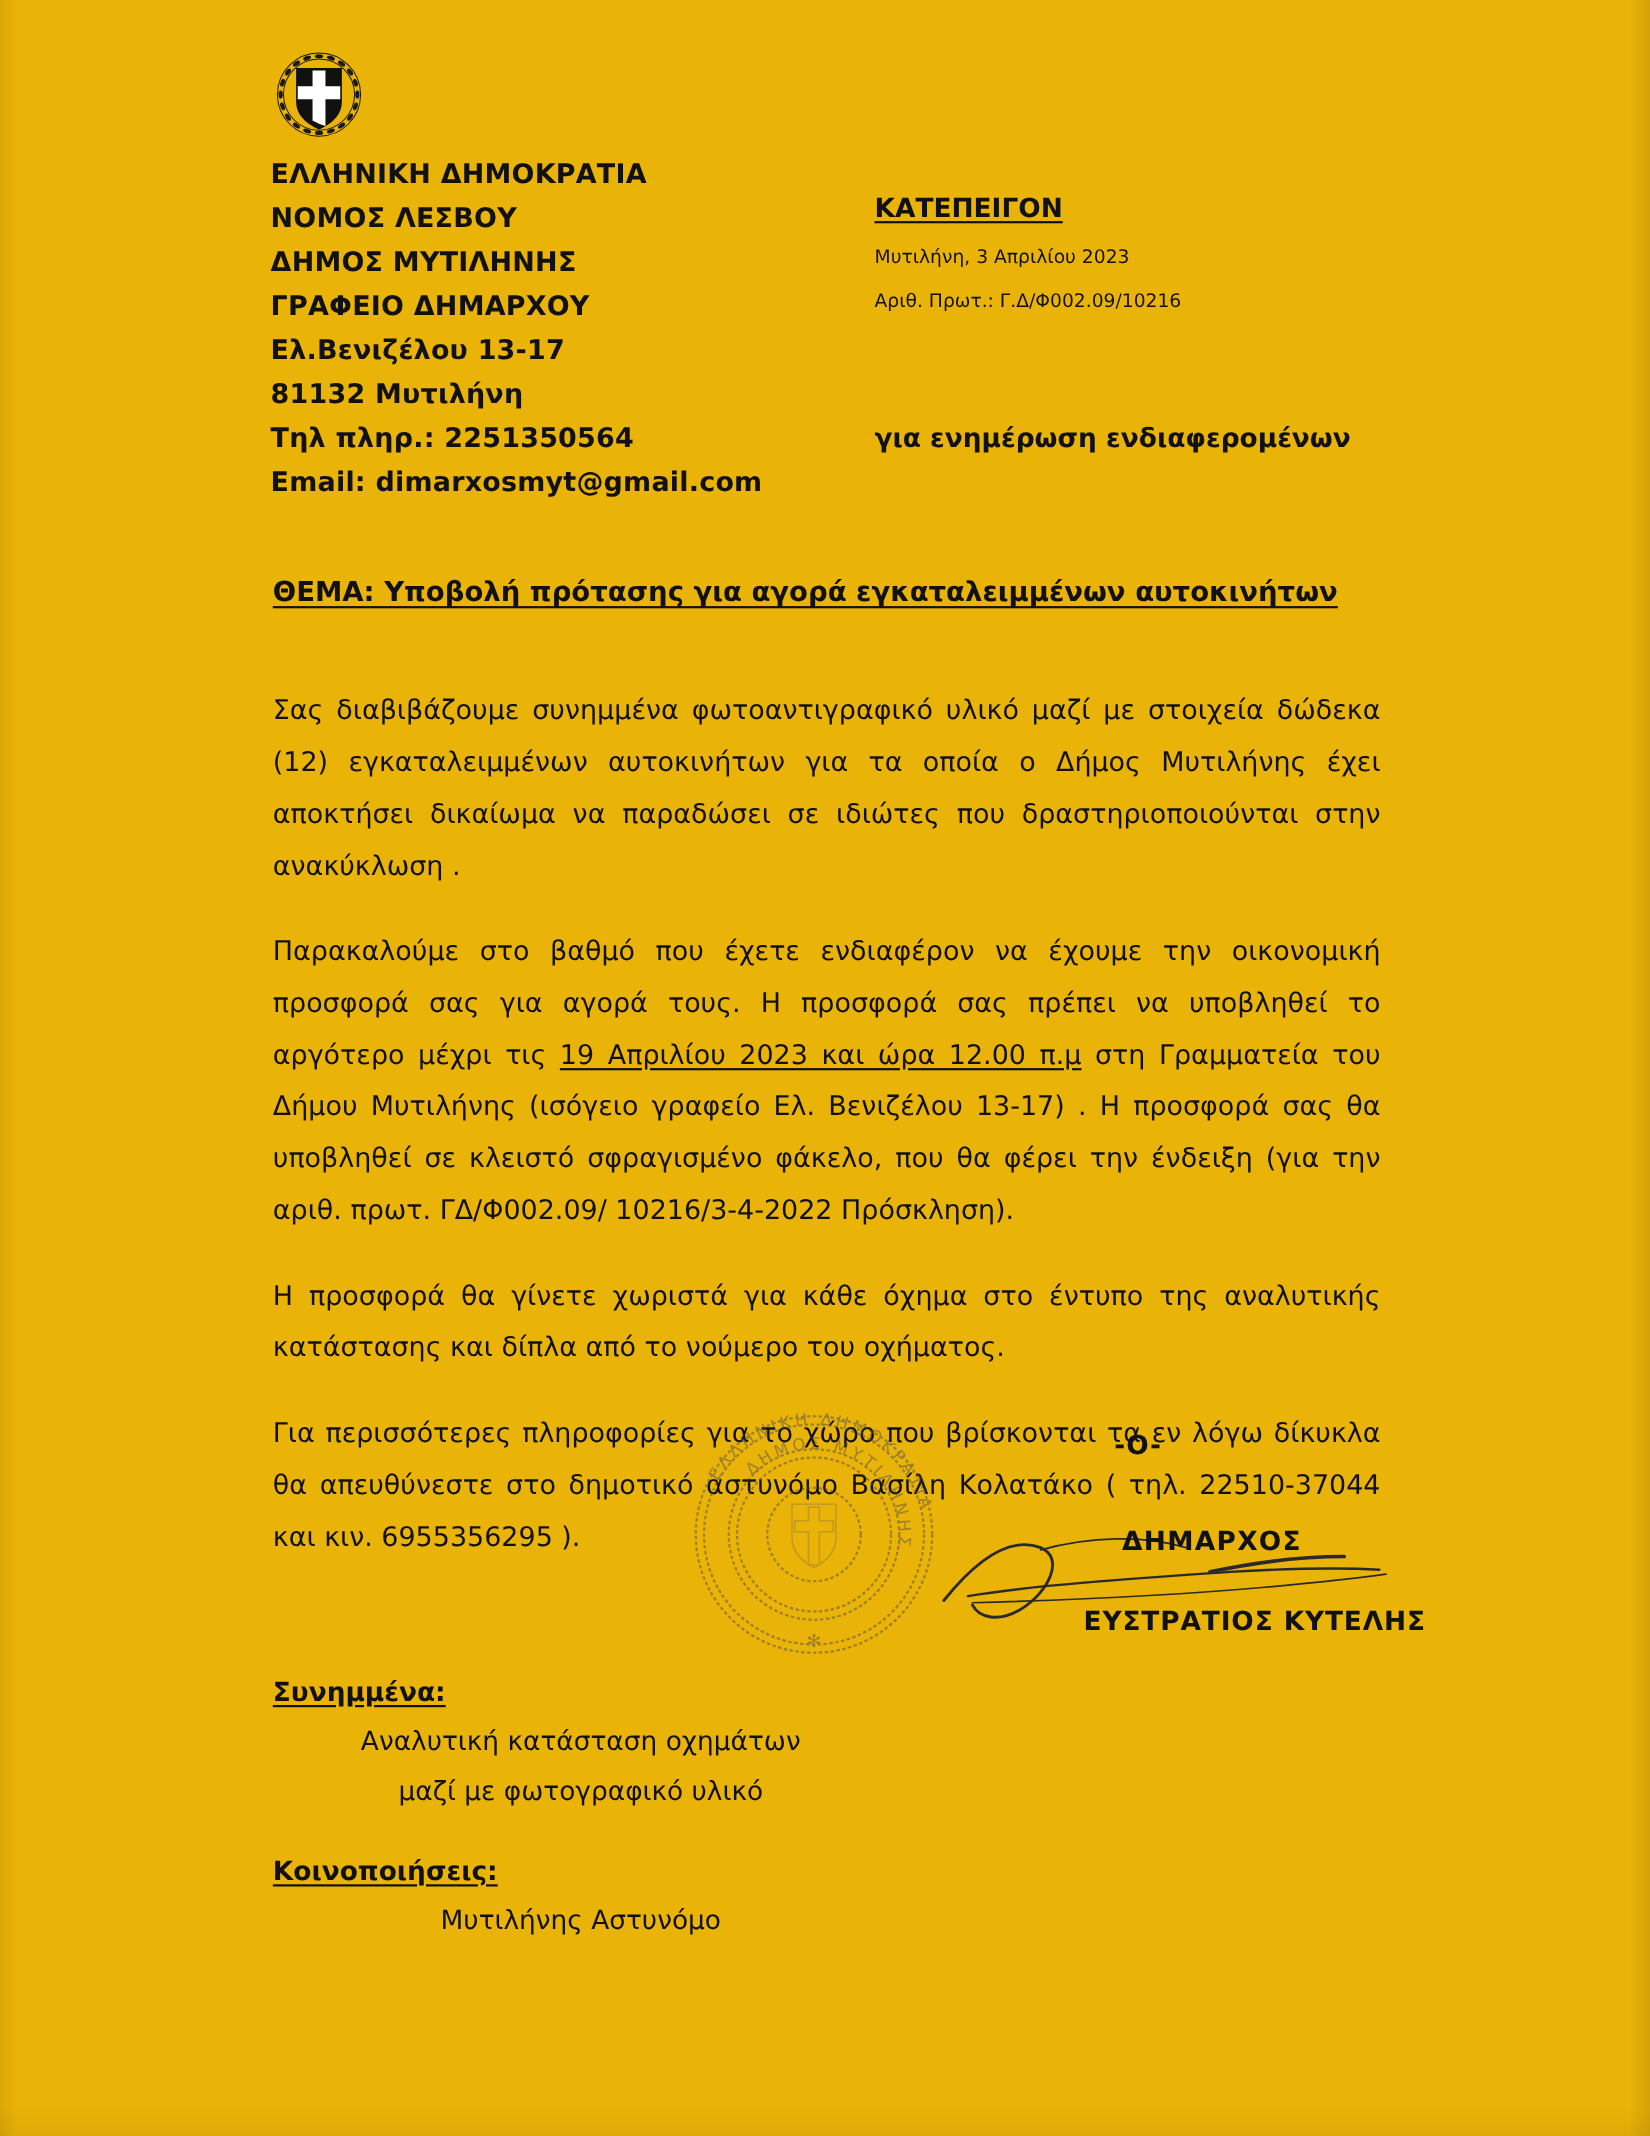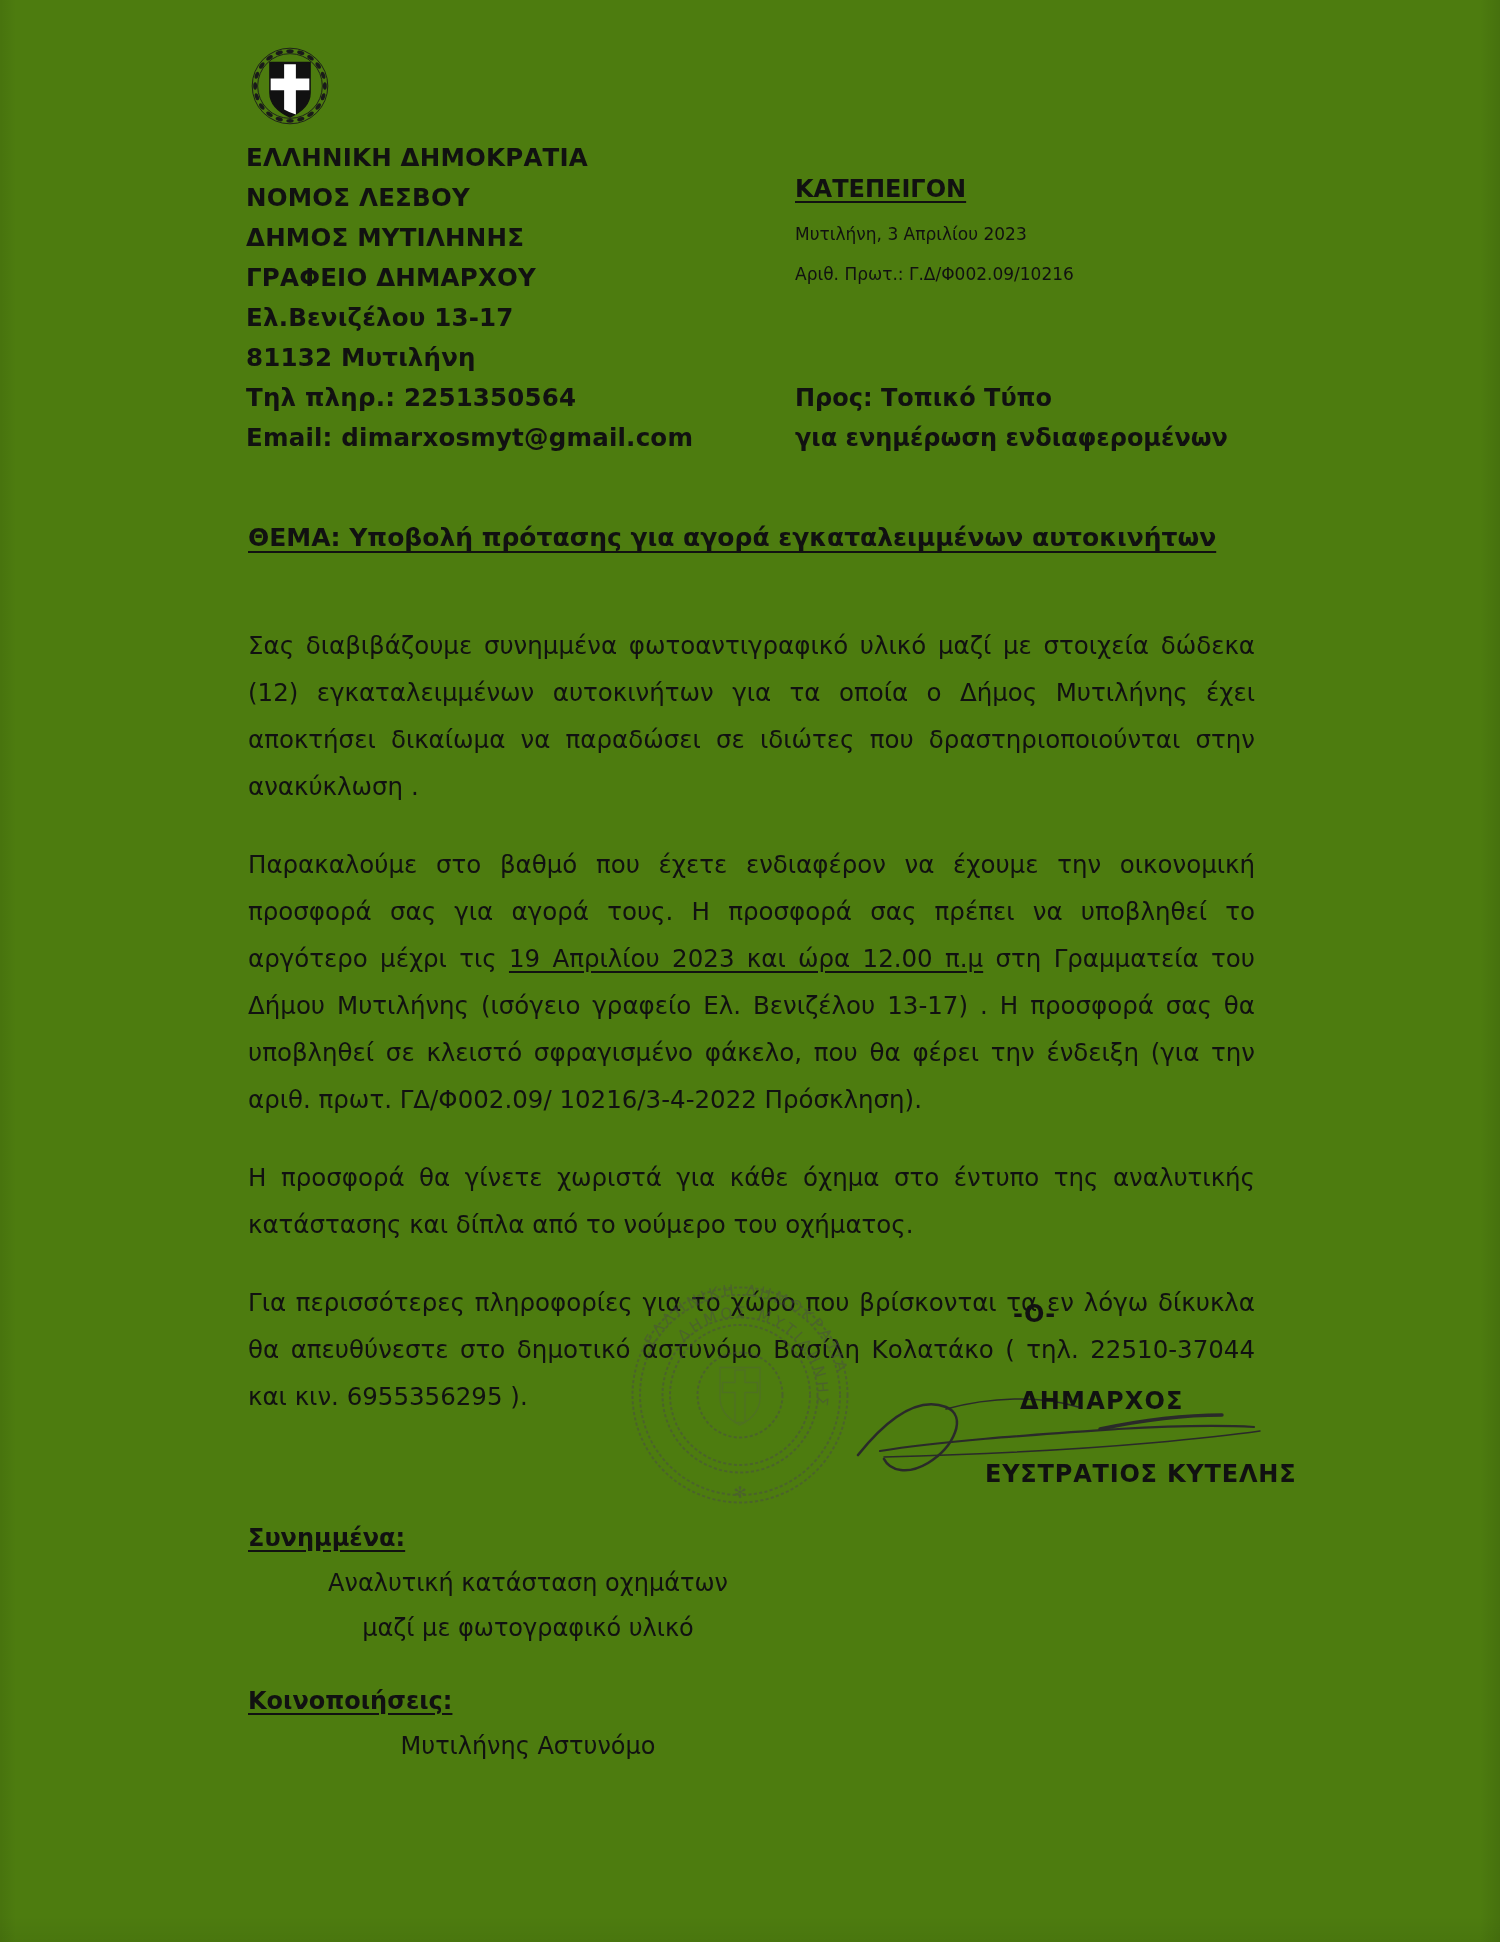--- a/index.html
+++ b/index.html
@@ -6,21 +6,21 @@
   html, body {
     margin: 0;
     padding: 0;
     background: #b8b8b8;
   }
   .page {
     position: relative;
     width: 1500px;
     height: 1942px;
     margin: 0 auto;
-    background: #4d7c0f;
+    background: #eab308;
     overflow: hidden;
     font-family: "DejaVu Sans", "Liberation Sans", sans-serif;
     color: #111111;
     box-sizing: border-box;
   }
   
   .scan-edge-left {
     position: absolute;
     left: 0; top: 0;
     width: 16px; height: 100%;
@@ -264,21 +264,20 @@
       <div class="org-line">Email: dimarxosmyt@gmail.com</div>
     </div>
 
     <div class="right-block">
       <div class="urgent">ΚΑΤΕΠΕΙΓΟΝ</div>
       <div class="right-line">Μυτιλήνη,  3 Απριλίου 2023</div>
       <div class="right-line">Αριθ. Πρωτ.: Γ.Δ/Φ002.09/10216</div>
     </div>
 
     <div class="recipient-block">
-      <div class="recipient-line">Προς:  Τοπικό Τύπο</div>
       <div class="recipient-line">για ενημέρωση ενδιαφερομένων</div>
     </div>
   </div>
 
   <div class="subject">ΘΕΜΑ: Υποβολή πρότασης για αγορά εγκαταλειμμένων αυτοκινήτων</div>
 
   <div class="body-area">
 
     <p class="para">Σας διαβιβάζουμε συνημμένα φωτοαντιγραφικό υλικό μαζί με στοιχεία δώδεκα (12) εγκαταλειμμένων αυτοκινήτων για τα οποία ο Δήμος Μυτιλήνης έχει αποκτήσει δικαίωμα να παραδώσει σε ιδιώτες που δραστηριοποιούνται στην ανακύκλωση .</p>
 

